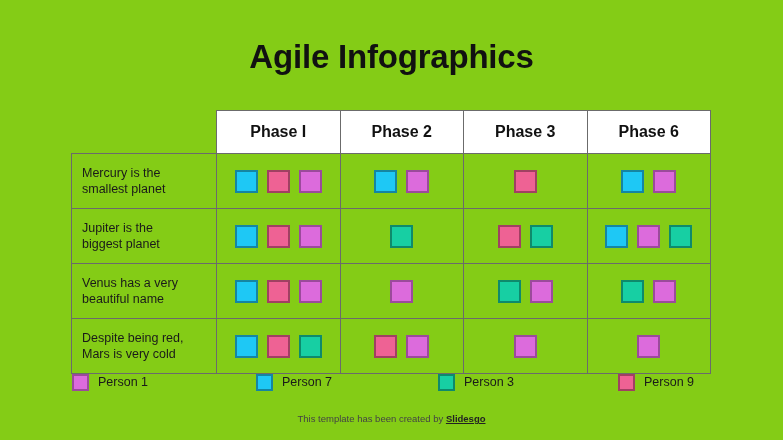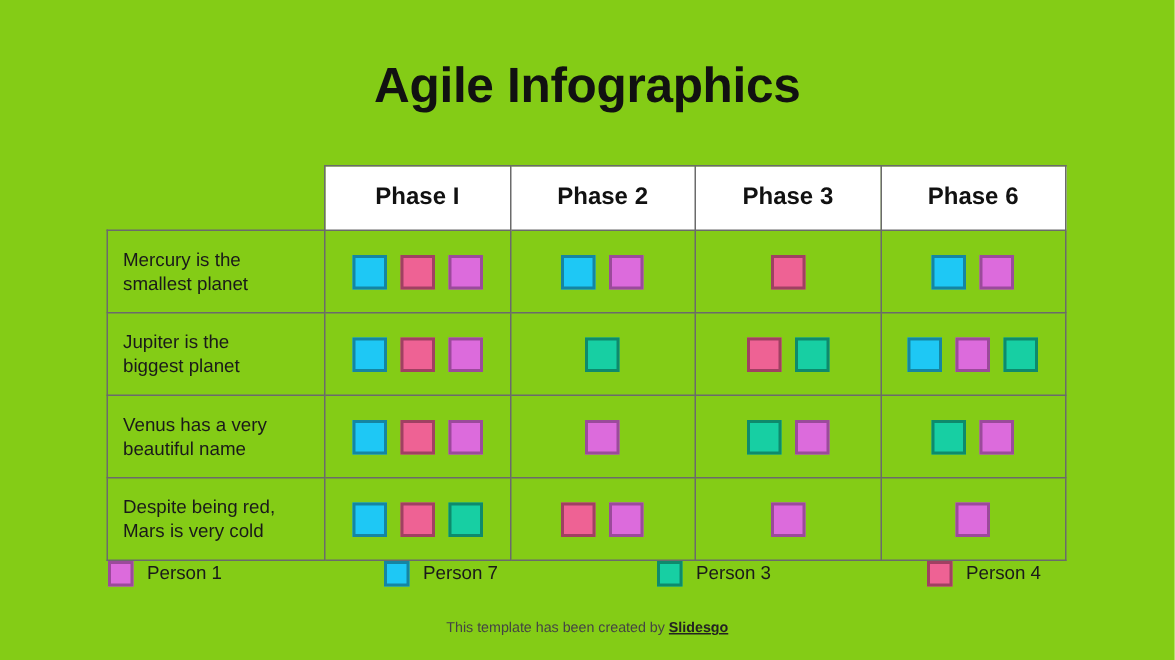--- a/index.html
+++ b/index.html
@@ -298,21 +298,21 @@
       <div class="legend-item" style="left: 185px;">
         <span class="legend-swatch" style="background: rgb(30, 200, 245); border-color: rgb(21, 133, 162);"></span>
         <span class="legend-label">Person 7</span>
       </div>
       <div class="legend-item" style="left: 367px;">
         <span class="legend-swatch" style="background: rgb(23, 207, 163); border-color: rgb(14, 138, 108);"></span>
         <span class="legend-label">Person 3</span>
       </div>
       <div class="legend-item" style="left: 547px;">
         <span class="legend-swatch" style="background: rgb(238, 98, 148); border-color: rgb(160, 64, 98);"></span>
-        <span class="legend-label">Person 4</span>
+        <span class="legend-label">Person 9</span>
       </div>
     </div>
 
   <div id="footer">
     <span>This template has been created by </span><a class="brand" href="#">Slidesgo</a>
   </div>
 
 </div>
 
 </body></html>

